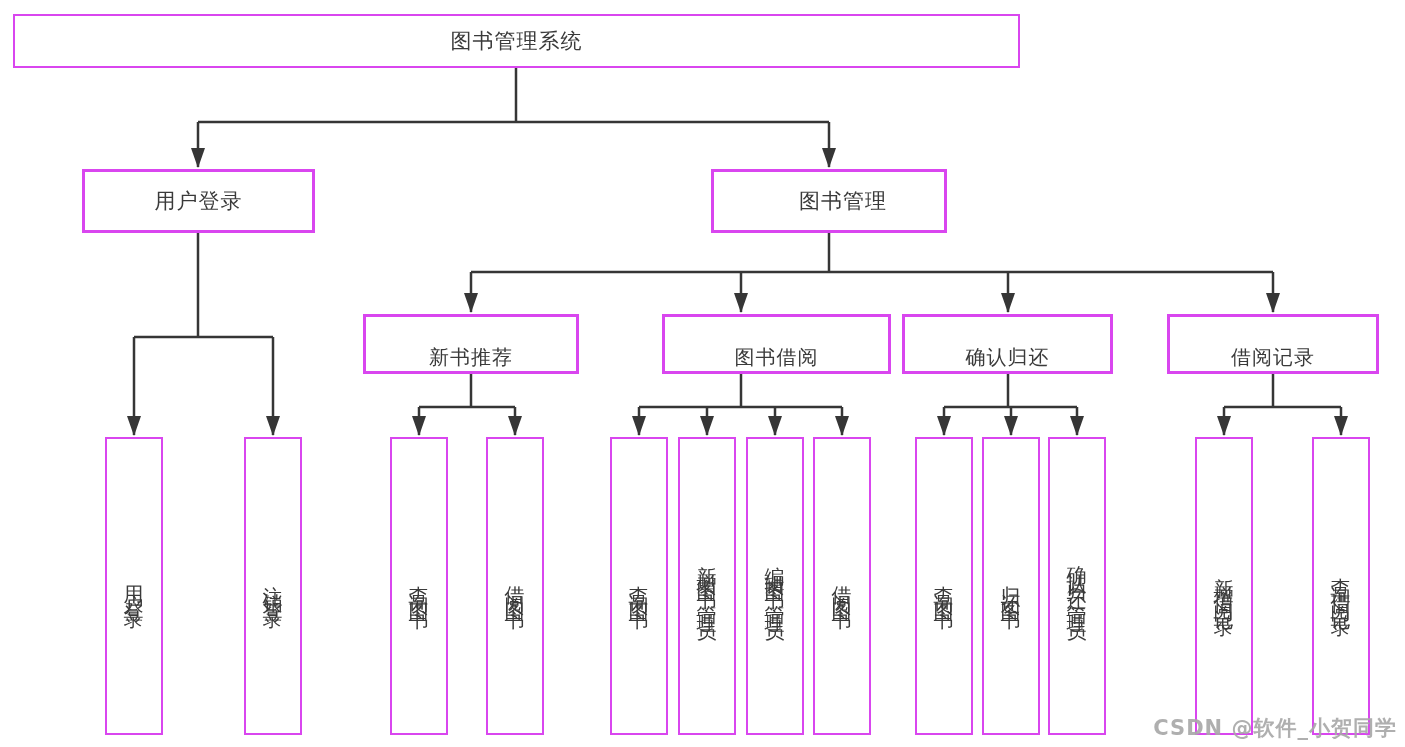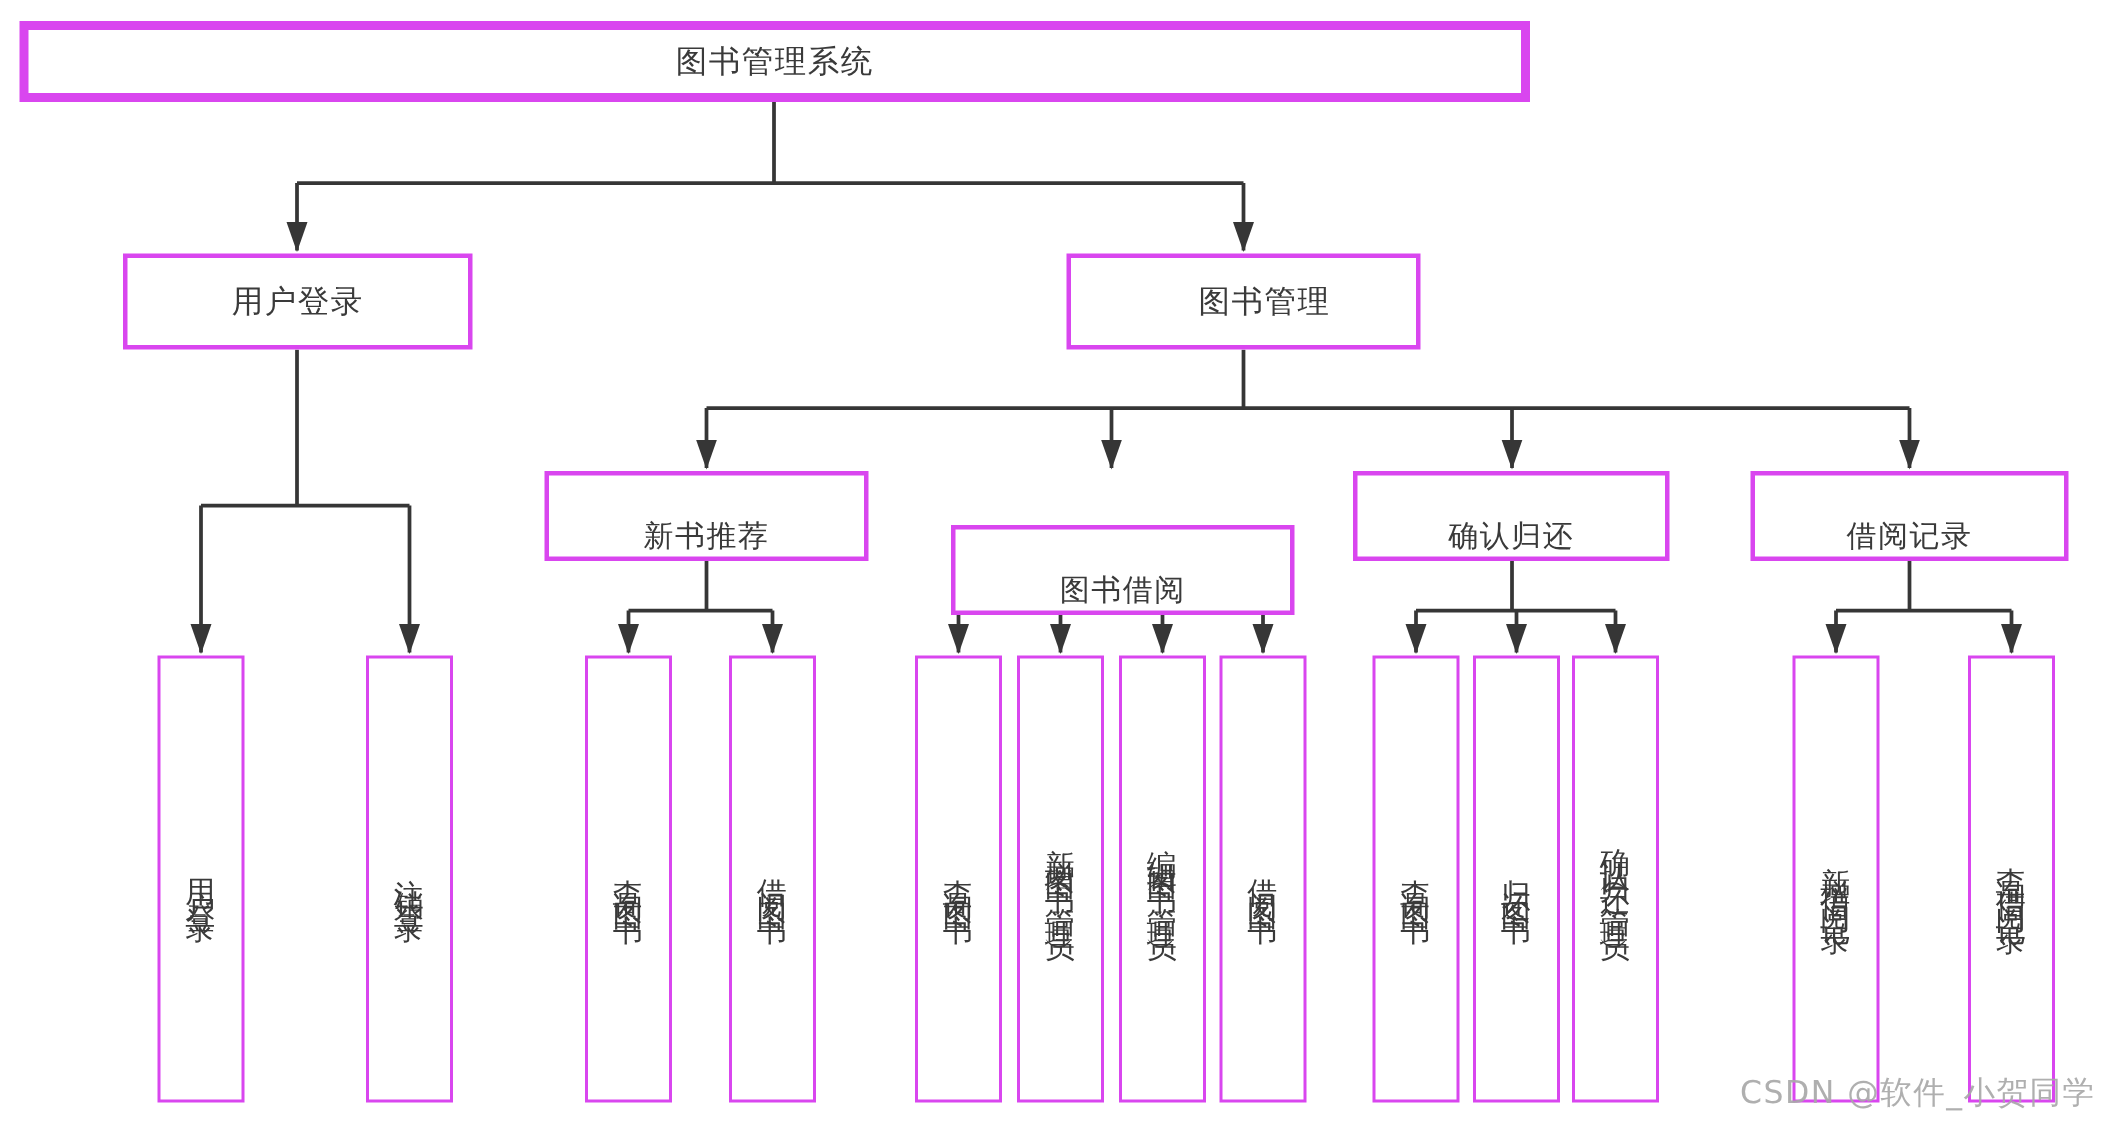--- a/index.html
+++ b/index.html
@@ -3,50 +3,51 @@
 <meta charset="utf-8">
 <style>
   html,body{margin:0;padding:0;background:#ffffff;}
   .stage{
     position:relative;width:1405px;height:747px;background:#ffffff;
     font-family:"DejaVu Sans","Liberation Sans",sans-serif;
     color:#333333;overflow:hidden;
   }
   .wires{position:absolute;left:0;top:0;z-index:0;}
   .node{
-    position:absolute;background:#ffffff;border:6px solid #d946ef;
+    position:absolute;background:#ffffff;border:2px solid #d946ef;
     display:flex;align-items:center;justify-content:center;
     box-sizing:border-box;z-index:1;color:#3a3a3a;
   }
   .node-root{left:13px;top:14px;width:1007px;height:54px;font-size:21px;letter-spacing:1px;}
   .node-l2,.node-l3{border-width:3px;}
   .node-l2{height:64px;top:169px;font-size:21px;letter-spacing:1px;}
   .n-user-login{left:82px;width:233px;}
   .n-book-mgmt{left:711px;width:236px;padding-left:28px;}
   .node-l3{height:60px;top:314px;font-size:20px;letter-spacing:1px;align-items:flex-end;}
   .n-l3-0{left:363px;width:216px;}
-  .n-l3-1{left:634px;width:229px;margin-top:36px;}
+  .n-l3-1{left:662px;width:229px;}
   .n-l3-2{left:902px;width:211px;}
   .n-l3-3{left:1167px;width:212px;}
   .leaf{top:437px;width:58px;height:298px;border-width:2px;}
   .leaf span{
     writing-mode:vertical-rl;text-orientation:mixed;
     font-size:20px;letter-spacing:8px;line-height:1;white-space:nowrap;
   }
   .lf-0{left:105px;}  .lf-1{left:244px;}
   .lf-2{left:390px;}  .lf-3{left:486px;}
   .lf-4{left:610px;}  .lf-5{left:678px;}
   .lf-6{left:746px;}  .lf-7{left:813px;}
   .lf-8{left:915px;}  .lf-9{left:982px;}
   .lf-10{left:1048px;}
   .lf-11{left:1195px;} .lf-12{left:1312px;}
   .watermark{
     position:absolute;right:8px;top:714px;z-index:6;
     font-size:21px;color:rgba(168,168,168,0.92);letter-spacing:1px;
     white-space:nowrap;
+    font-weight:bold;
   }
 </style>
 </head>
 <body>
 
 <div class="stage">
 
   <svg class="wires" width="1405" height="747" viewBox="0 0 1405 747">
     <defs>
       <marker id="arrow" viewBox="0 0 20 16" refX="19" refY="8" markerWidth="20" markerHeight="16" markerUnits="userSpaceOnUse" orient="auto">

